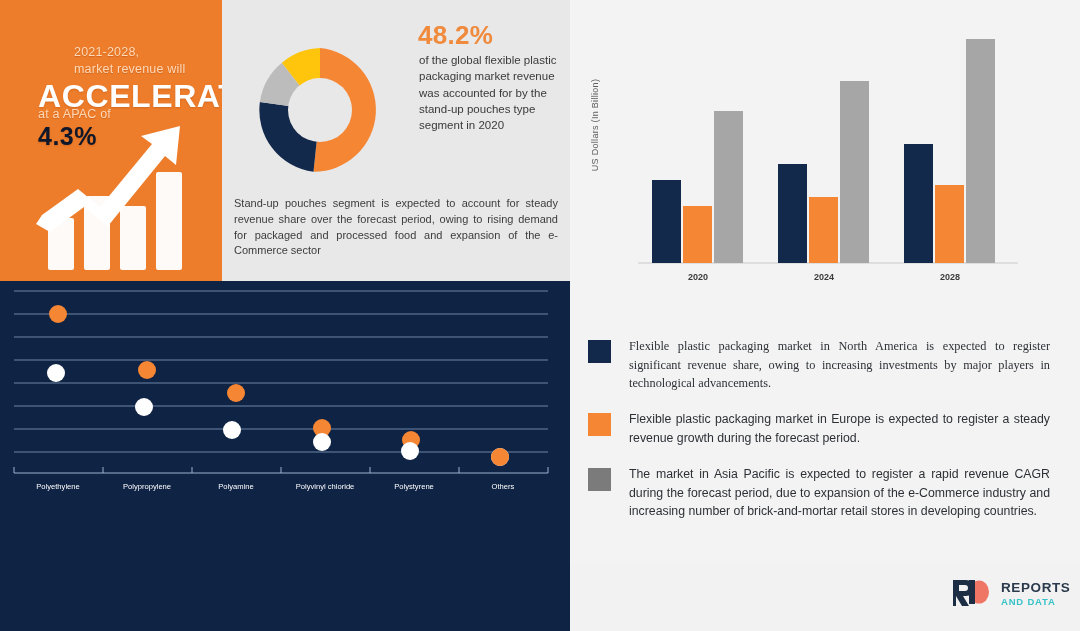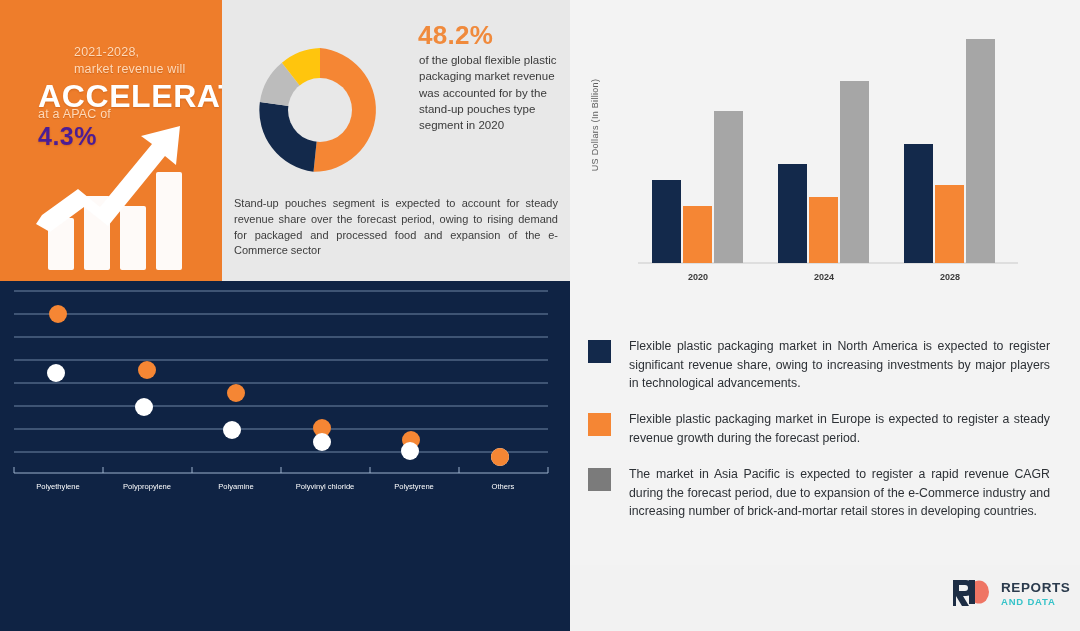--- a/index.html
+++ b/index.html
@@ -27,21 +27,21 @@
     color:#ffffff; font-size:32px; font-weight:bold; letter-spacing:.6px;
     text-shadow:0 1px 2px rgba(150,60,0,.3);
   }
   .cagr-line3{
     position:absolute; left:38px; top:107px; width:170px;
     color:#ffd9b8; font-size:12.5px; letter-spacing:.2px;
     text-shadow:0 1px 1px rgba(150,60,0,.35);
   }
   .cagr-value{
     position:absolute; left:38px; top:122px;
-    color:#4c1d95; font-size:25px; font-weight:bold; letter-spacing:.5px;
+    color:#0f172a; font-size:25px; font-weight:bold; letter-spacing:.5px;
     text-shadow:0 1px 2px rgba(150,60,0,.3);
   }
   .growth-icon{ position:absolute; left:28px; top:96px; }
 
   
   .donut-panel{
     position:absolute; left:222px; top:0; width:348px; height:281px;
     background:#e8e8e8;
   }
   .donut-wrap{ position:absolute; left:14px; top:26px; }
@@ -207,21 +207,21 @@
 
       <g fill="#3b3b3b" font-size="9" font-weight="bold" font-family="Liberation Sans, sans-serif" text-anchor="middle">
         <text x="128" y="280">2020</text>
         <text x="254" y="280">2024</text>
         <text x="380" y="280">2028</text>
       </g>
     </svg>
   </div>
 
   <div class="notes">
-    <div class="note-row" style="top:12px;">
+    <div class="note-row" style="top:12px;font-family:Liberation Serif, serif;">
       <span class="note-sw" style="background:#13294b"></span>
       <span class="note-text">Flexible plastic packaging market in North America is expected to register significant revenue share, owing to increasing investments by major players in technological advancements.</span>
     </div>
     <div class="note-row" style="top:85px;">
       <span class="note-sw" style="background:#f58634"></span>
       <span class="note-text">Flexible plastic packaging market in Europe is expected to register a steady revenue growth during the forecast period.</span>
     </div>
     <div class="note-row" style="top:140px;">
       <span class="note-sw" style="background:#7b7b7b"></span>
       <span class="note-text">The market in Asia Pacific is expected to register a rapid revenue CAGR during the forecast period, due to expansion of the e-Commerce industry and increasing number of brick-and-mortar retail stores in developing countries.</span>

